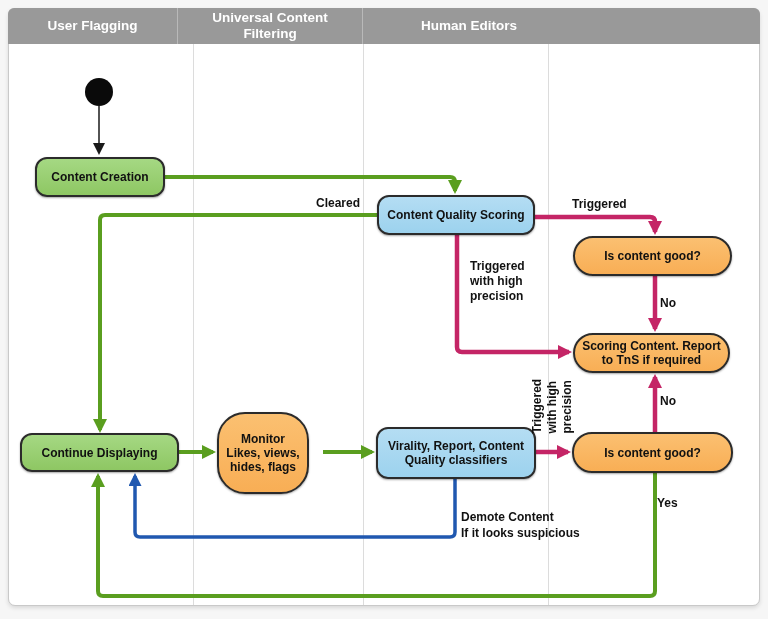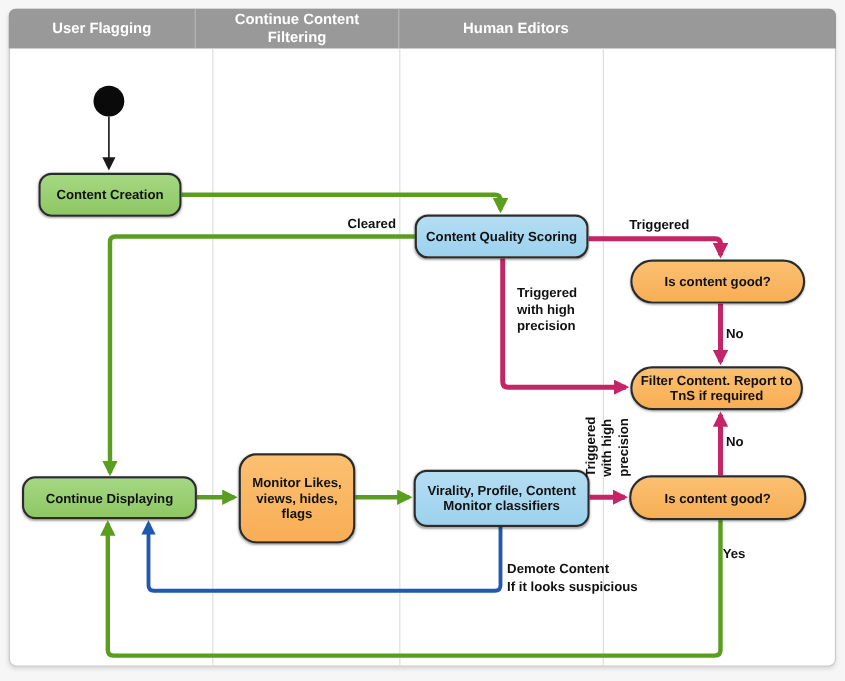--- a/index.html
+++ b/index.html
@@ -52,37 +52,37 @@
     line-height:15px;white-space:pre-line;
   }
   .elabel.right{text-align:right;}
   .elabel.vertical{
     transform:rotate(-90deg);transform-origin:center center;
     text-align:left;
   }
   
   #n-content-creation{left:35px;top:157px;width:130px;height:40px;}
   #n-cqs{left:377px;top:195px;width:158px;height:40px;}
-  #n-monitor{left:217px;top:412px;width:106px;height:82px;border-radius:16px;}
+  #n-monitor{left:217px;top:412px;width:92px;height:82px;border-radius:28px;}
   #n-virality{left:376px;top:427px;width:160px;height:52px;}
   #n-continue{left:20px;top:433px;width:159px;height:39px;}
   #n-good-upper{left:573px;top:236px;width:159px;height:40px;}
   #n-filter{left:573px;top:333px;width:157px;height:40px;}
   #n-good-lower{left:572px;top:432px;width:161px;height:41px;}
 </style>
 </head>
 <body>
 
 <div class="stage">
 
   <div class="card"></div>
 
   <div class="header">
     <div class="lane-header lw1">User Flagging</div>
-    <div class="lane-header lw2">Continue Content
+    <div class="lane-header lw2">Universal Content
 Filtering</div>
     <div class="lane-header lw3">Human Editors</div>
   </div>
 
   <div class="lane-line" style="left:193px;"></div>
   <div class="lane-line" style="left:363px;"></div>
   <div class="lane-line" style="left:548px;"></div>
 
   <svg class="edges" viewBox="0 0 768 619" xmlns="http://www.w3.org/2000/svg">
     <defs>
@@ -115,24 +115,24 @@
     <path d="M536,452 L568,452" stroke="#C42566" stroke-width="4.5" fill="none" marker-end="url(#ah-pink)"></path>
 
     <path d="M455,479 L455,532 Q455,537 450,537 L140,537 Q135,537 135,532 L135,476" stroke="#2058B0" stroke-width="3.5" fill="none" marker-end="url(#ah-blue)"></path>
   </svg>
 
   <div class="start-circle"></div>
 
   <div class="node green" id="n-content-creation">Content Creation</div>
   <div class="node blue" id="n-cqs">Content Quality Scoring</div>
   <div class="node orange" id="n-monitor">Monitor Likes, views, hides, flags</div>
-  <div class="node blue" id="n-virality">Virality, Profile, Content Monitor classifiers</div>
+  <div class="node blue" id="n-virality">Virality, Report, Content Quality classifiers</div>
   <div class="node green" id="n-continue">Continue Displaying</div>
   <div class="node orange" id="n-good-upper">Is content good?</div>
-  <div class="node orange" id="n-filter">Filter Content. Report to TnS if required</div>
+  <div class="node orange" id="n-filter">Scoring Content. Report to TnS if required</div>
   <div class="node orange" id="n-good-lower">Is content good?</div>
 
   <div class="elabel right" style="left:298px;top:196px;width:62px;">Cleared</div>
   <div class="elabel" style="left:572px;top:197px;">Triggered</div>
   <div class="elabel" style="left:470px;top:259px;width:64px;">Triggered
 with high
 precision</div>
   <div class="elabel" style="left:660px;top:296px;">No</div>
   <div class="elabel" style="left:660px;top:394px;">No</div>
   <div class="elabel" style="left:657px;top:496px;">Yes</div>

